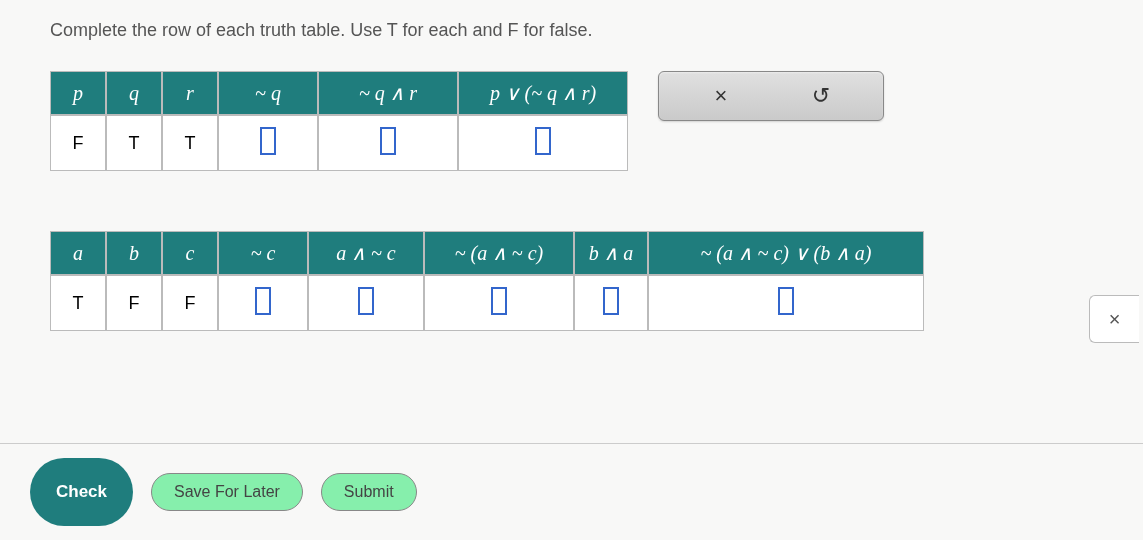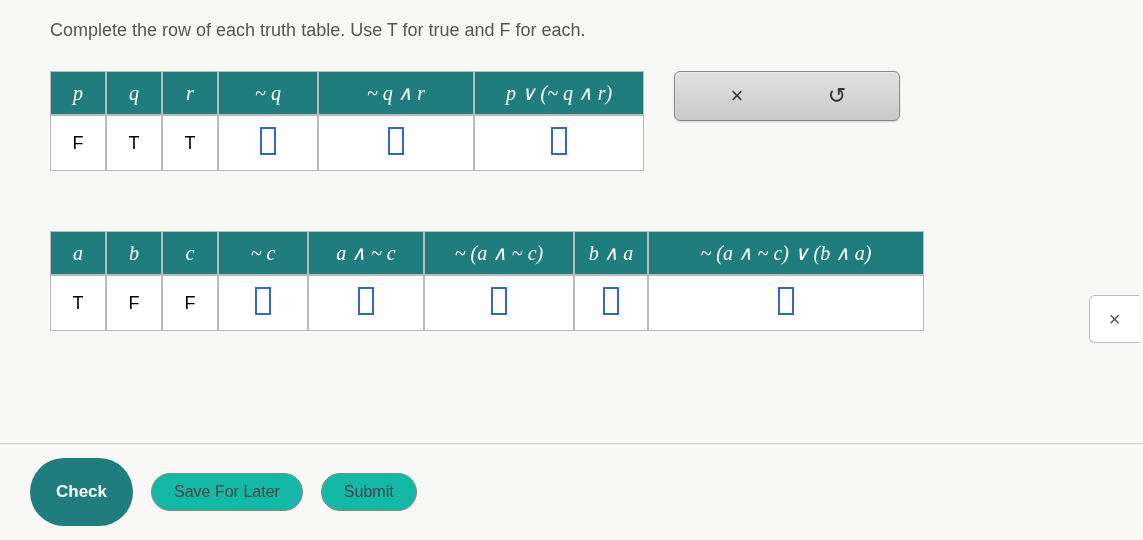--- a/index.html
+++ b/index.html
@@ -39,21 +39,21 @@
   font-size: 20px;
   height: 44px;
 }
 .truth-table td {
   background: #fff;
   font-size: 18px;
   height: 56px;
 }
 .t1 .col-pqr { width: 56px; }
 .t1 .col-nq { width: 100px; }
-.t1 .col-nqr { width: 156px; }
+.t1 .col-nqr { width: 140px; }
 .t1 .col-pv { width: 170px; }
 .t2 .col-abc { width: 56px; }
 .t2 .col-nc { width: 90px; }
 .t2 .col-anc { width: 116px; }
 .t2 .col-nanc { width: 150px; }
 .t2 .col-ba { width: 74px; }
 .t2 .col-final { width: 276px; }
 .answer-box {
   display: inline-block;
   width: 16px;
@@ -96,21 +96,21 @@
   background: #1f7d7d;
   color: #fff;
   font-weight: bold;
   font-size: 17px;
   padding: 24px 26px;
   border-radius: 999px;
   border: none;
   cursor: pointer;
 }
 .btn-outline {
-  background: #14b8a6;
+  background: #86efac;
   color: #444;
   font-size: 16px;
   padding: 9px 22px;
   border-radius: 999px;
   border: 1.5px solid #888;
   cursor: pointer;
 }
 .close-chip {
   position: absolute;
   right: 4px;
@@ -126,21 +126,21 @@
   justify-content: center;
   font-size: 20px;
   color: #555;
   cursor: pointer;
 }
 .table2-wrap { margin-top: 60px; }
 </style>
 </head>
 <body>
 
-<div class="instruction">Complete the row of each truth table. Use T for true and F for each.</div>
+<div class="instruction">Complete the row of each truth table. Use T for each and F for false.</div>
 
 <div class="row1">
   <table class="truth-table t1">
     <tbody>
         <tr>
       <th class="col-pqr">p</th>
       <th class="col-pqr">q</th>
       <th class="col-pqr">r</th>
       <th class="col-nq">~ q</th>
       <th class="col-nqr">~ q ∧ r</th>

